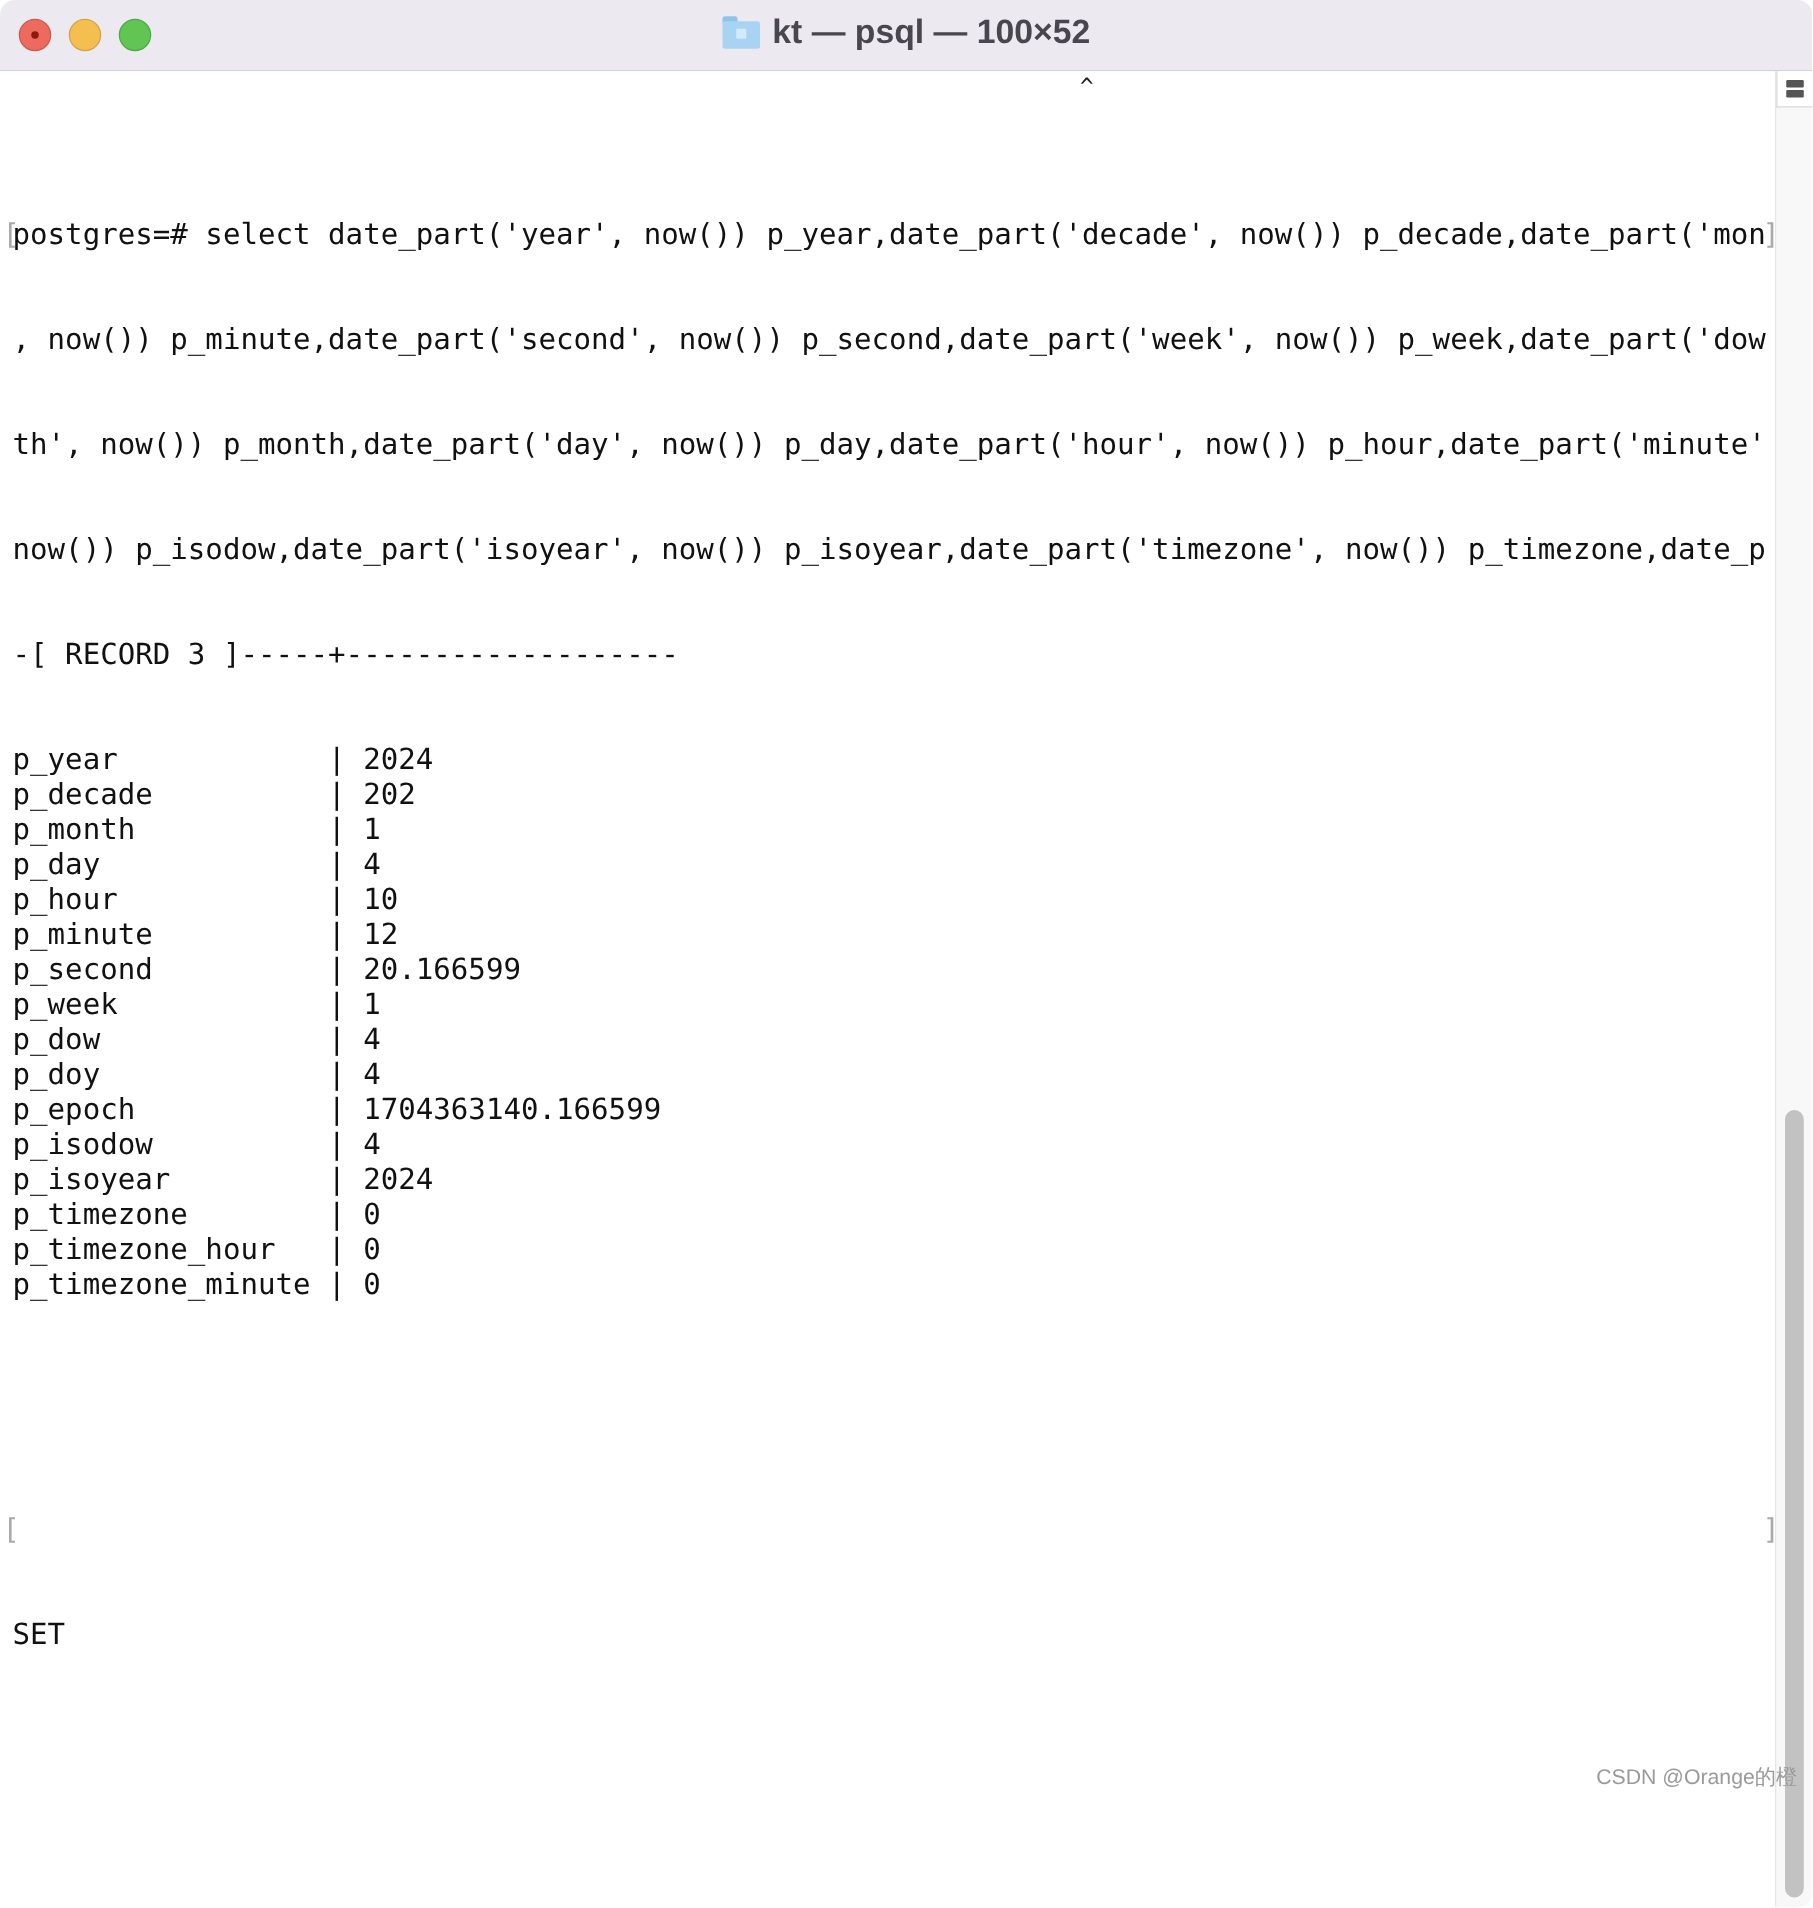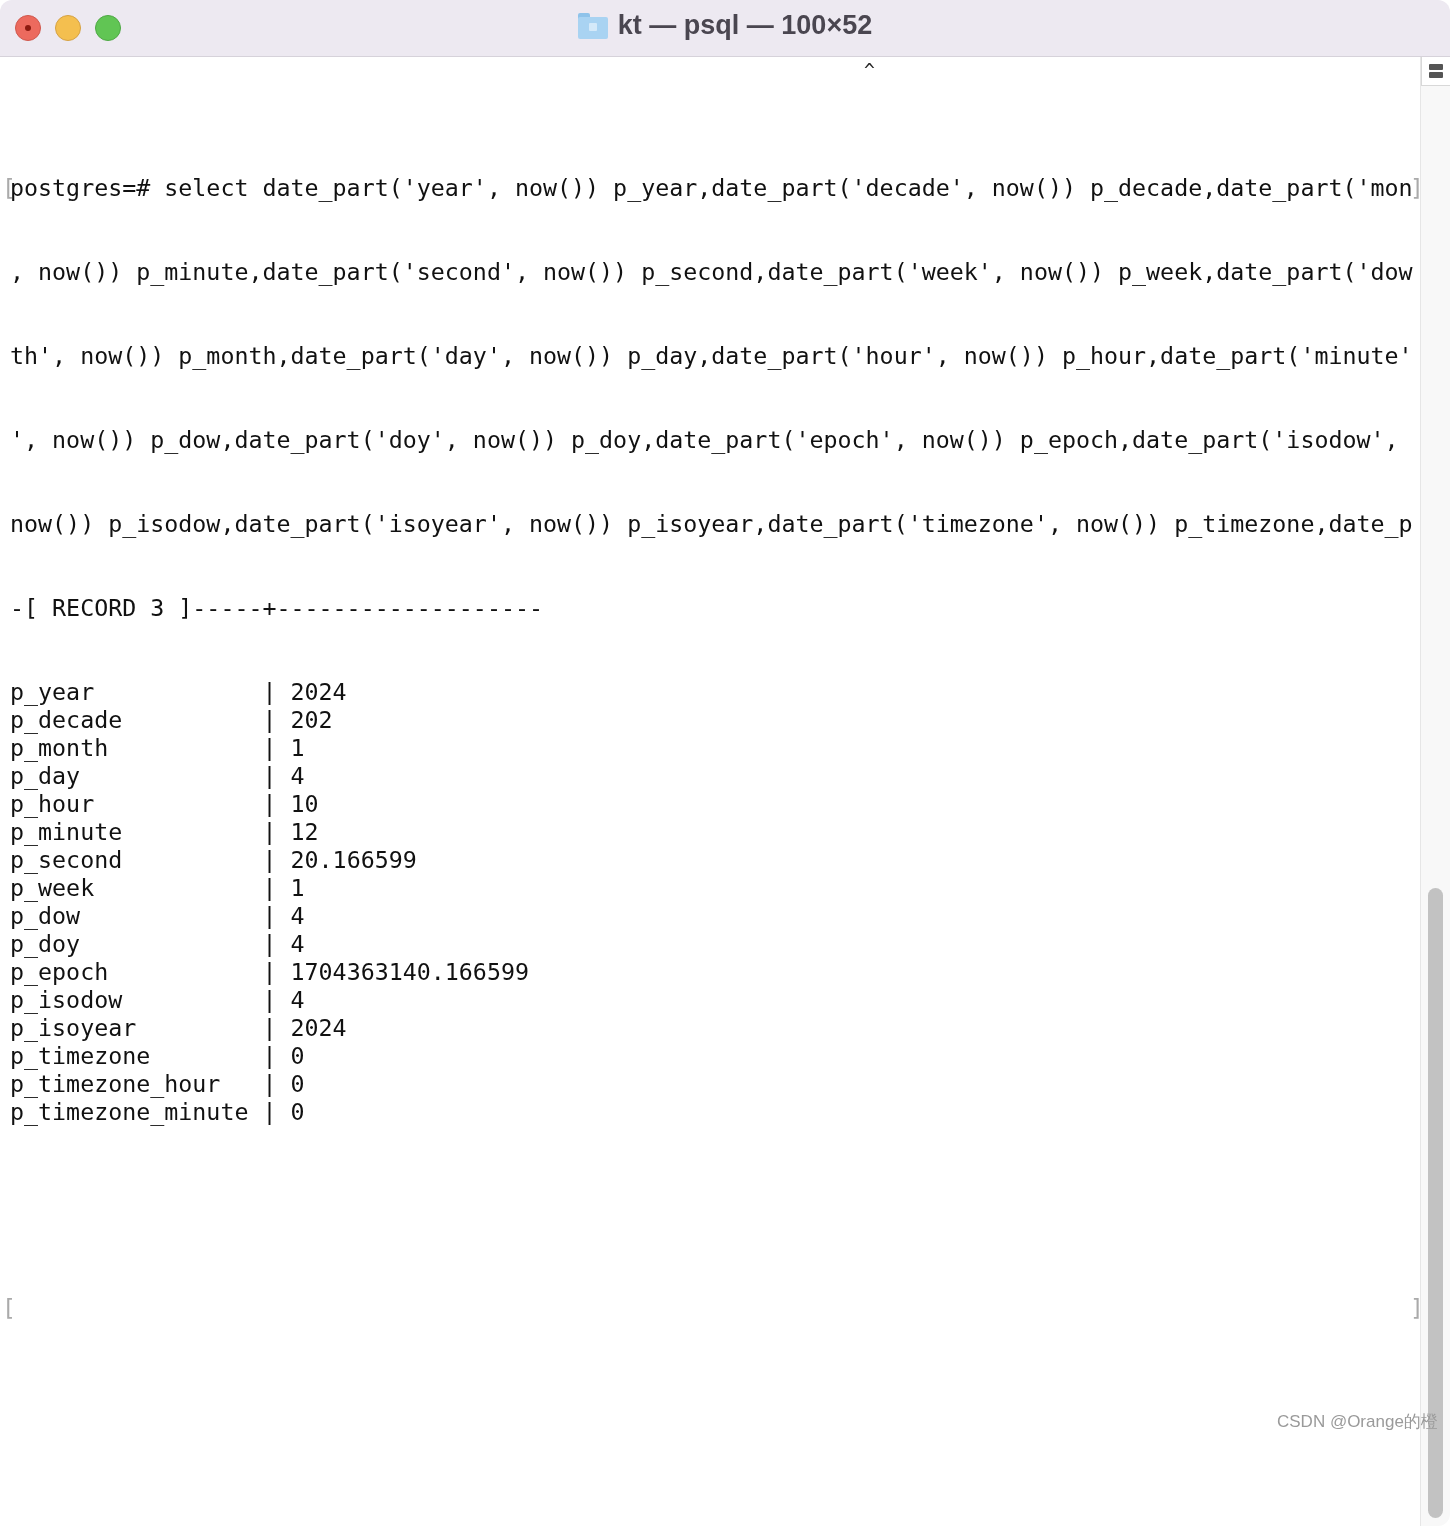--- a/index.html
+++ b/index.html
@@ -106,27 +106,27 @@
     </div>
   </div>
 
   <div class="terminal">
     <span class="caret-mark">^</span>
     <div class="lines" id="lines">
       
       <div class="line"><span class="bracket-l">[</span><span>postgres=# select date_part('year', now()) p_year,date_part('decade', now()) p_decade,date_part('mon</span><span class="bracket-r">]</span></div>
       <div class="line">, now()) p_minute,date_part('second', now()) p_second,date_part('week', now()) p_week,date_part('dow</div>
       <div class="line">th', now()) p_month,date_part('day', now()) p_day,date_part('hour', now()) p_hour,date_part('minute'</div>
-      <div class="line">', now()) p_dow,date_part('doy', now()) p_doy,date_part('epoch', now()) p_epoch,date_part('isodow',</div>
       <div class="line">now()) p_isodow,date_part('isoyear', now()) p_isoyear,date_part('timezone', now()) p_timezone,date_p</div>
       <div class="line">-[ RECORD 3 ]-----+-------------------</div>
       <div id="rows1"><div class="line"><span>p_year           </span><span> | </span><span>2024</span></div><div class="line"><span>p_decade         </span><span> | </span><span>202</span></div><div class="line"><span>p_month          </span><span> | </span><span>1</span></div><div class="line"><span>p_day            </span><span> | </span><span>4</span></div><div class="line"><span>p_hour           </span><span> | </span><span>10</span></div><div class="line"><span>p_minute         </span><span> | </span><span>12</span></div><div class="line"><span>p_second         </span><span> | </span><span>20.166599</span></div><div class="line"><span>p_week           </span><span> | </span><span>1</span></div><div class="line"><span>p_dow            </span><span> | </span><span>4</span></div><div class="line"><span>p_doy            </span><span> | </span><span>4</span></div><div class="line"><span>p_epoch          </span><span> | </span><span>1704363140.166599</span></div><div class="line"><span>p_isodow         </span><span> | </span><span>4</span></div><div class="line"><span>p_isoyear        </span><span> | </span><span>2024</span></div><div class="line"><span>p_timezone       </span><span> | </span><span>0</span></div><div class="line"><span>p_timezone_hour  </span><span> | </span><span>0</span></div><div class="line"><span>p_timezone_minute</span><span> | </span><span>0</span></div></div>
       <div class="line"></div>
       
       <div class="line"><span class="bracket-l">[</span><span class="bracket-r">]</span></div>
+      <div class="line">SET</div>
       
       
       
       
       
       
       
       
       
       

